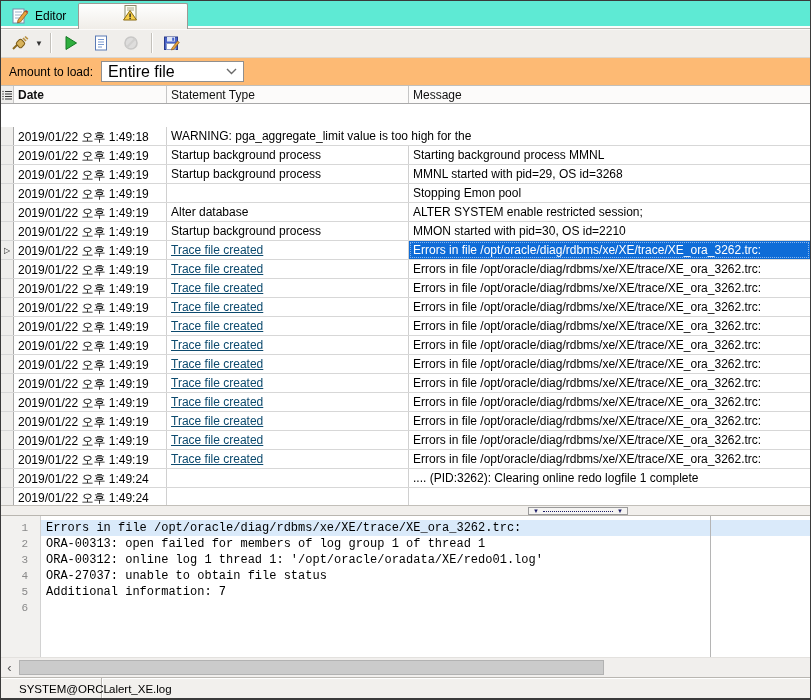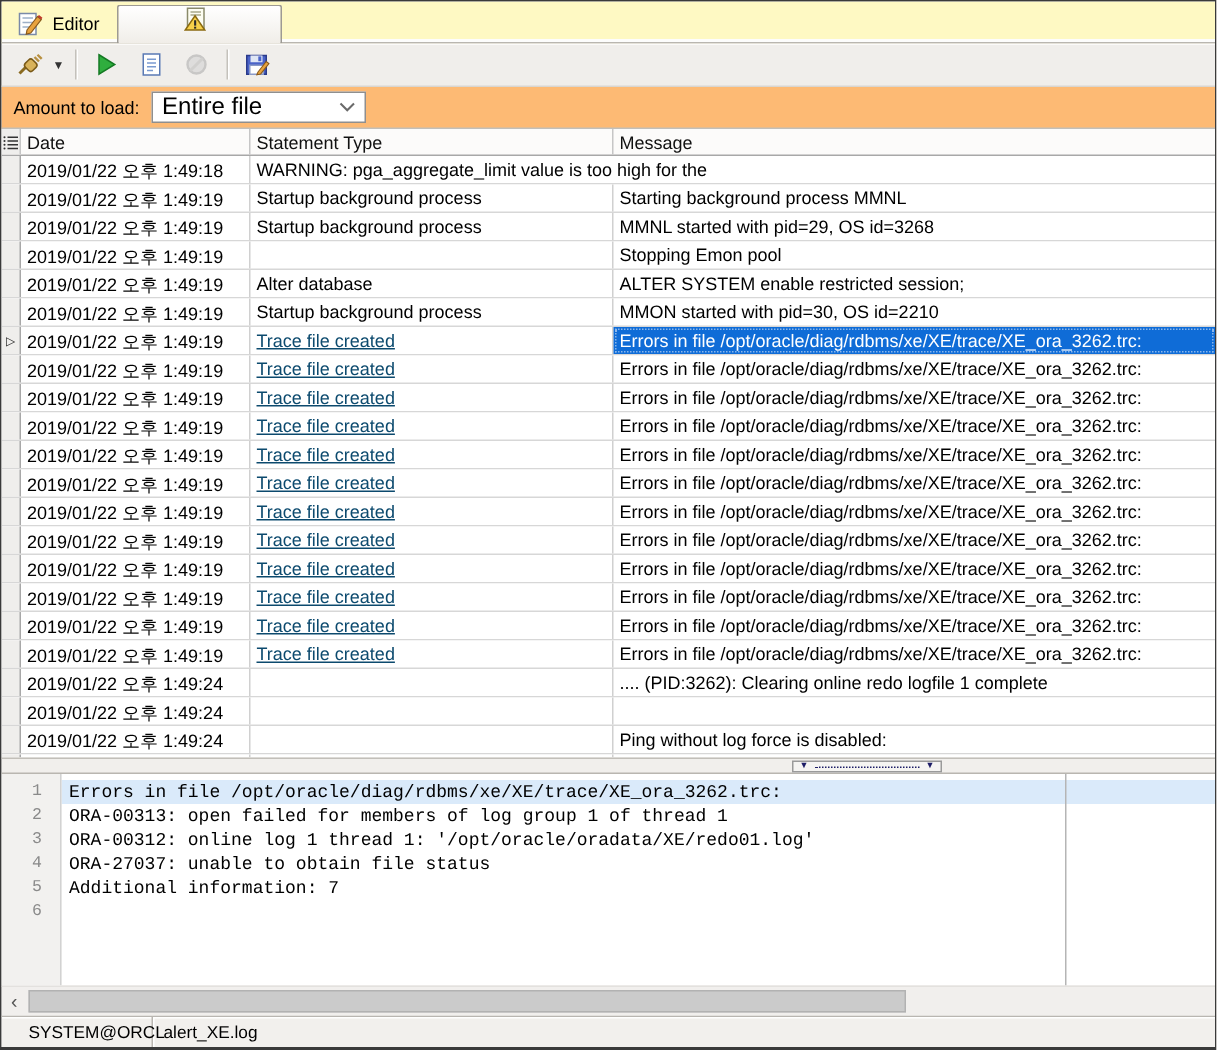--- a/index.html
+++ b/index.html
@@ -11,21 +11,21 @@
   }
   #window {
     width:811px; height:700px;
     border:1px solid #3a3a3a; border-bottom-width:2px;
     display:flex; flex-direction:column; background:#f1efec; overflow:hidden;
   }
 
   
   .tabbar {
     height:28px; flex:0 0 28px; display:flex; align-items:flex-end;
-    background:#fef9c3; padding-left:2px;
+    background:#5eead4; padding-left:2px;
     border-bottom:1px solid #b9b6b0; box-shadow:inset 0 -2px 0 #fdfdfc;
   }
   .tab {
     display:flex; align-items:center; gap:6px; height:24px;
     padding:0 12px 0 8px; font-size:12px; cursor:default;
   }
   .tab.active {
     background:linear-gradient(#ffffff,#f0ede8);
     border:1px solid #9d9a94; border-bottom:none; height:26px;
     border-radius:2px 2px 0 0; margin-bottom:-1px;flex-direction:column;
@@ -54,24 +54,24 @@
     display:flex; align-items:center; justify-content:space-between;
     padding:0 6px; font-size:16px;
   }
   .combo .chev { color:#666; font-size:10px; }
 
   
   .grid { flex:0 0 419px; height:419px; background:#fff; overflow:hidden; display:flex; flex-direction:column; }
   .ghead { display:flex; height:18px; flex:0 0 18px; background:#fcfbfa; border-bottom:1px solid #a8a8a8; }
   .ghead .hc { border-right:1px solid #c6c6c6; padding:2px 0 0 4px; font-size:12px; color:#111; overflow:hidden; white-space:nowrap; }
   .corner { width:13px; flex:0 0 13px; background:#efeeec; border-right:1px solid #a8a8a8; display:flex; align-items:center; justify-content:center; padding:0 !important; }
-  .col-date { width:153px; flex:0 0 153px; }
+  .col-date { width:153px; flex:0 0 153px;font-weight:bold; }
   .col-type { width:242px; flex:0 0 242px; }
   .col-msg  { flex:1 1 auto; }
-  .gbody { flex:1 1 auto; overflow:hidden; }
+  .gbody { flex:1 1 auto; overflow:hidden;margin-top:23px; }
   .grow { display:flex; height:19px; border-bottom:1px solid #d7d7d7; background:#fff; }
   .rh { width:13px; flex:0 0 13px; background:#efeeec; border-right:1px solid #a8a8a8;
         display:flex; align-items:center; justify-content:center; font-size:8px; color:#222; }
   .c { padding:2px 0 0 4px; font-size:12px; white-space:nowrap; overflow:hidden; border-right:1px solid #d0d0d0; }
   .c.date { width:153px; flex:0 0 153px; }
   .c.type { width:242px; flex:0 0 242px; }
   .c.msg  { flex:1 1 auto; border-right:none; }
   .lnk { color:#0c4a6e; text-decoration:underline; cursor:pointer; }
   .c.msg.msel { background:#0f6cd7; color:#fff; outline:1px dotted #8ab6ec; outline-offset:-2px; }
 

